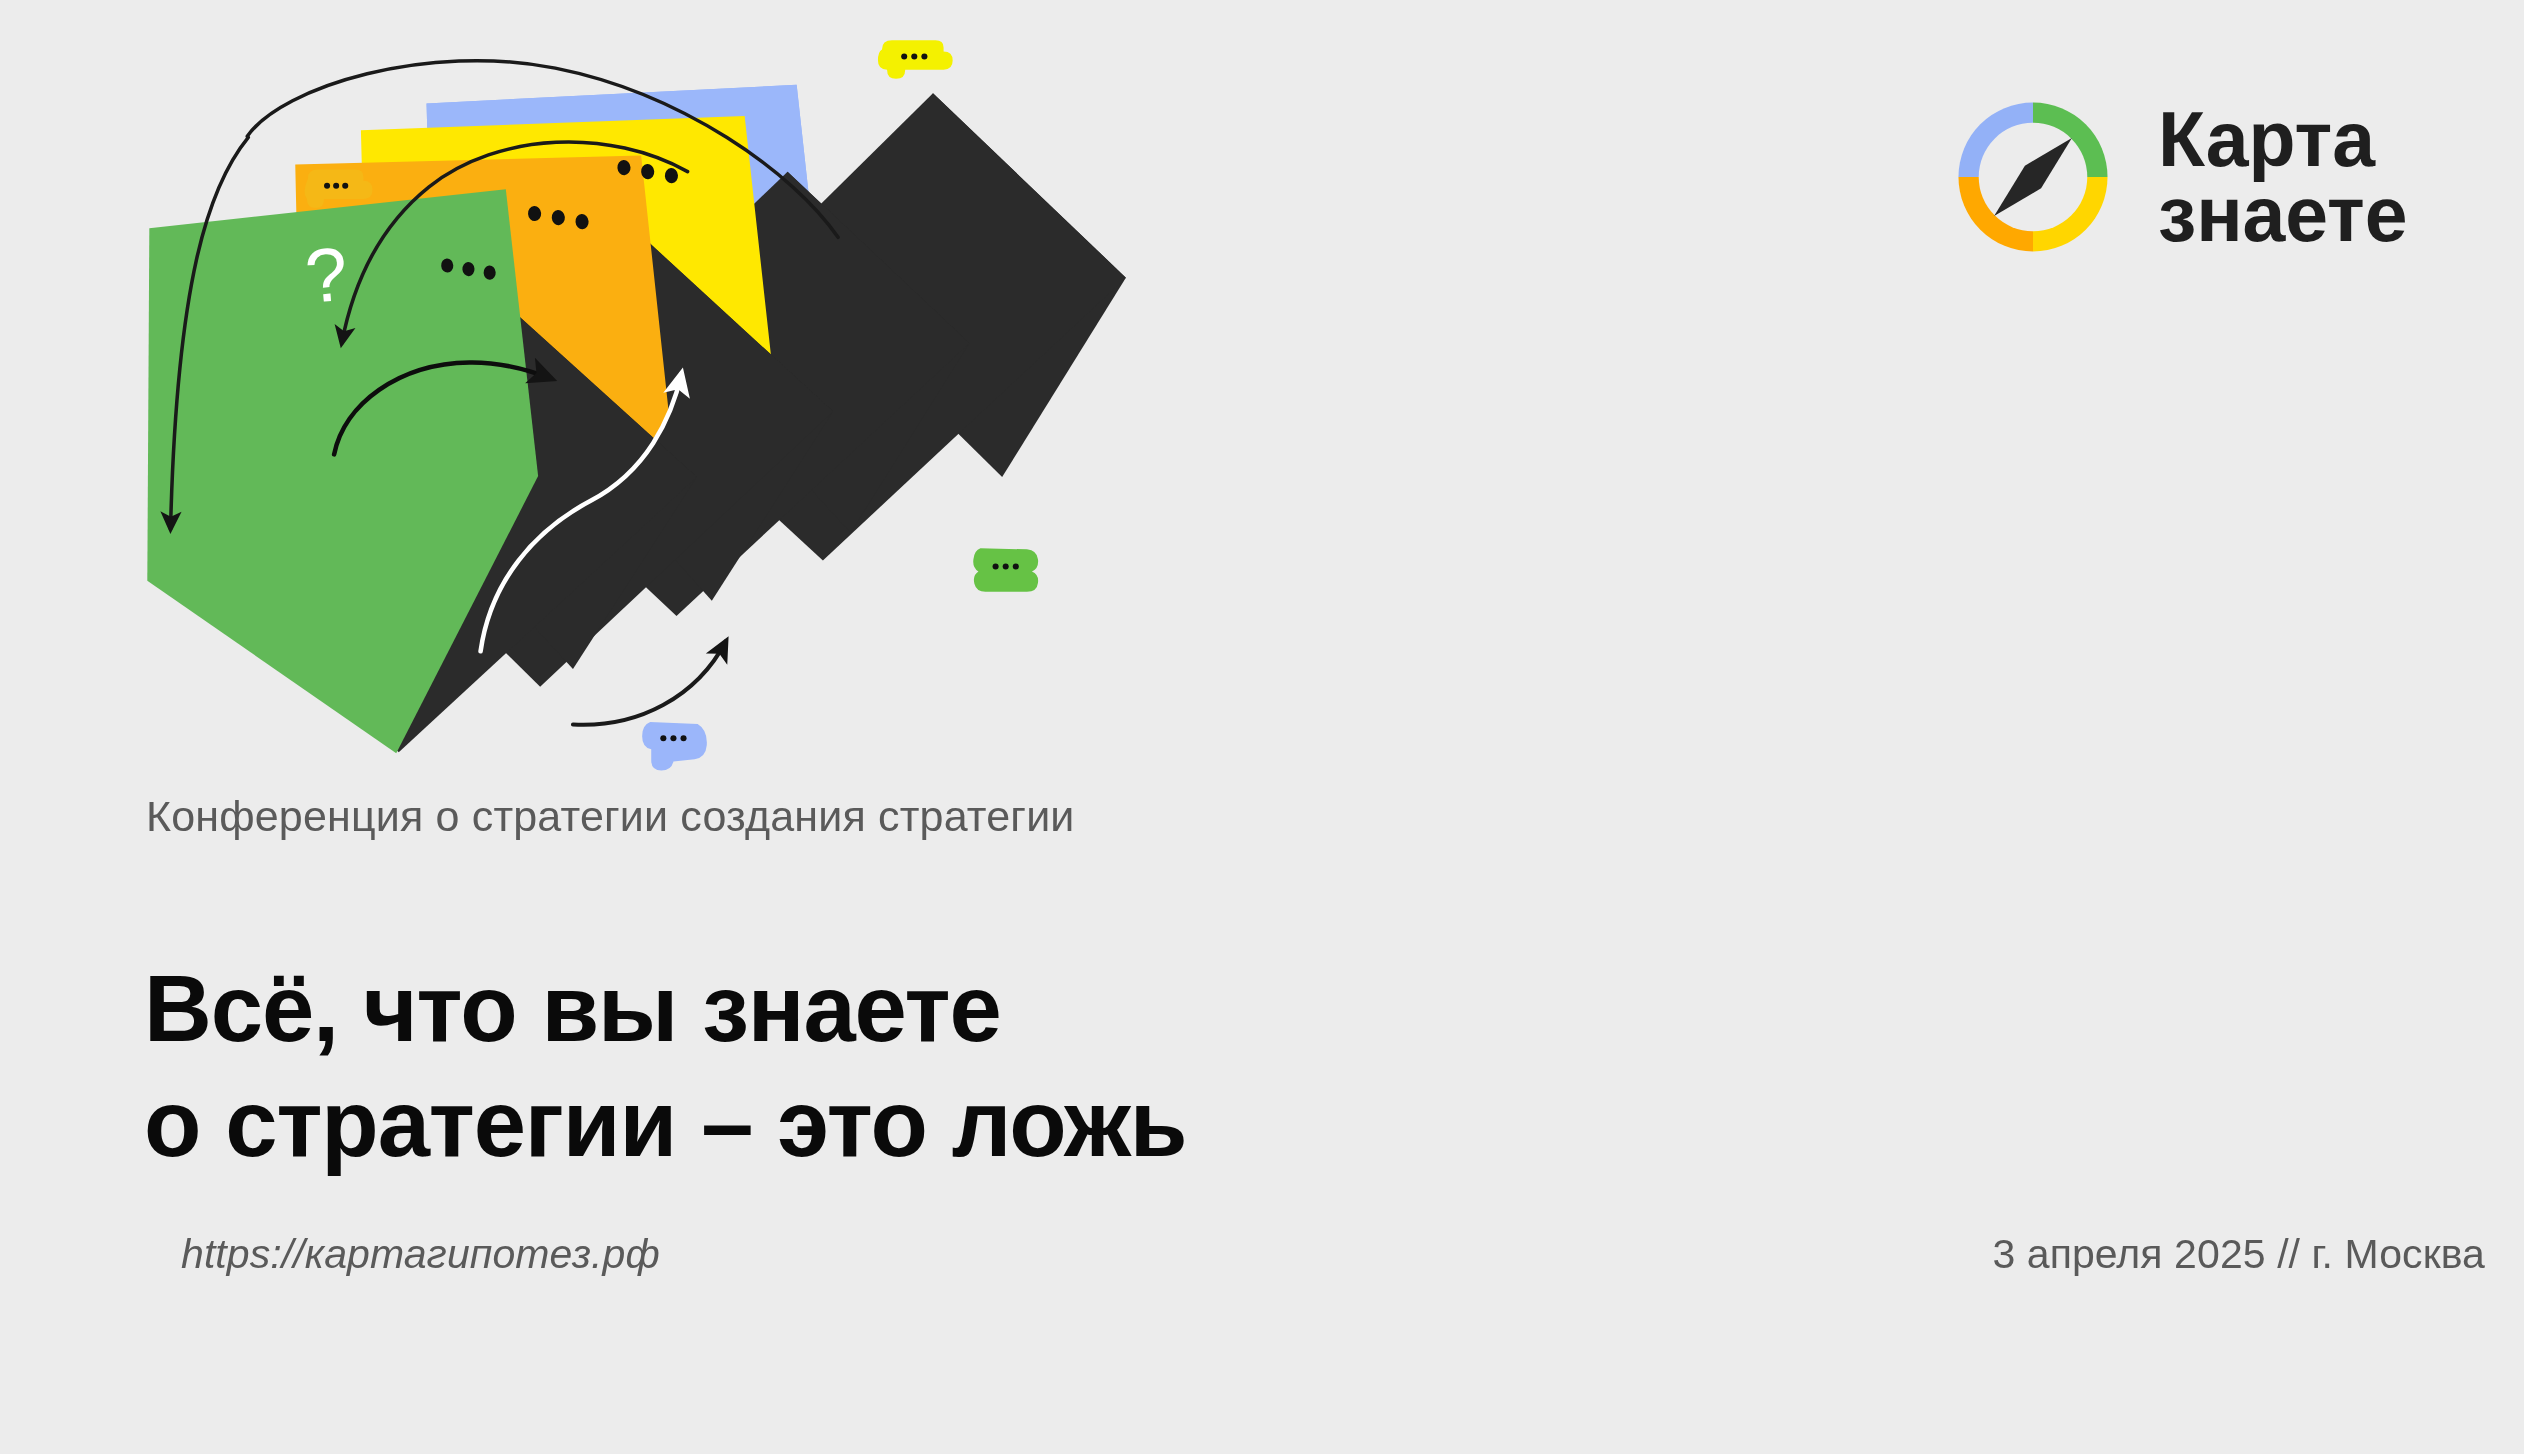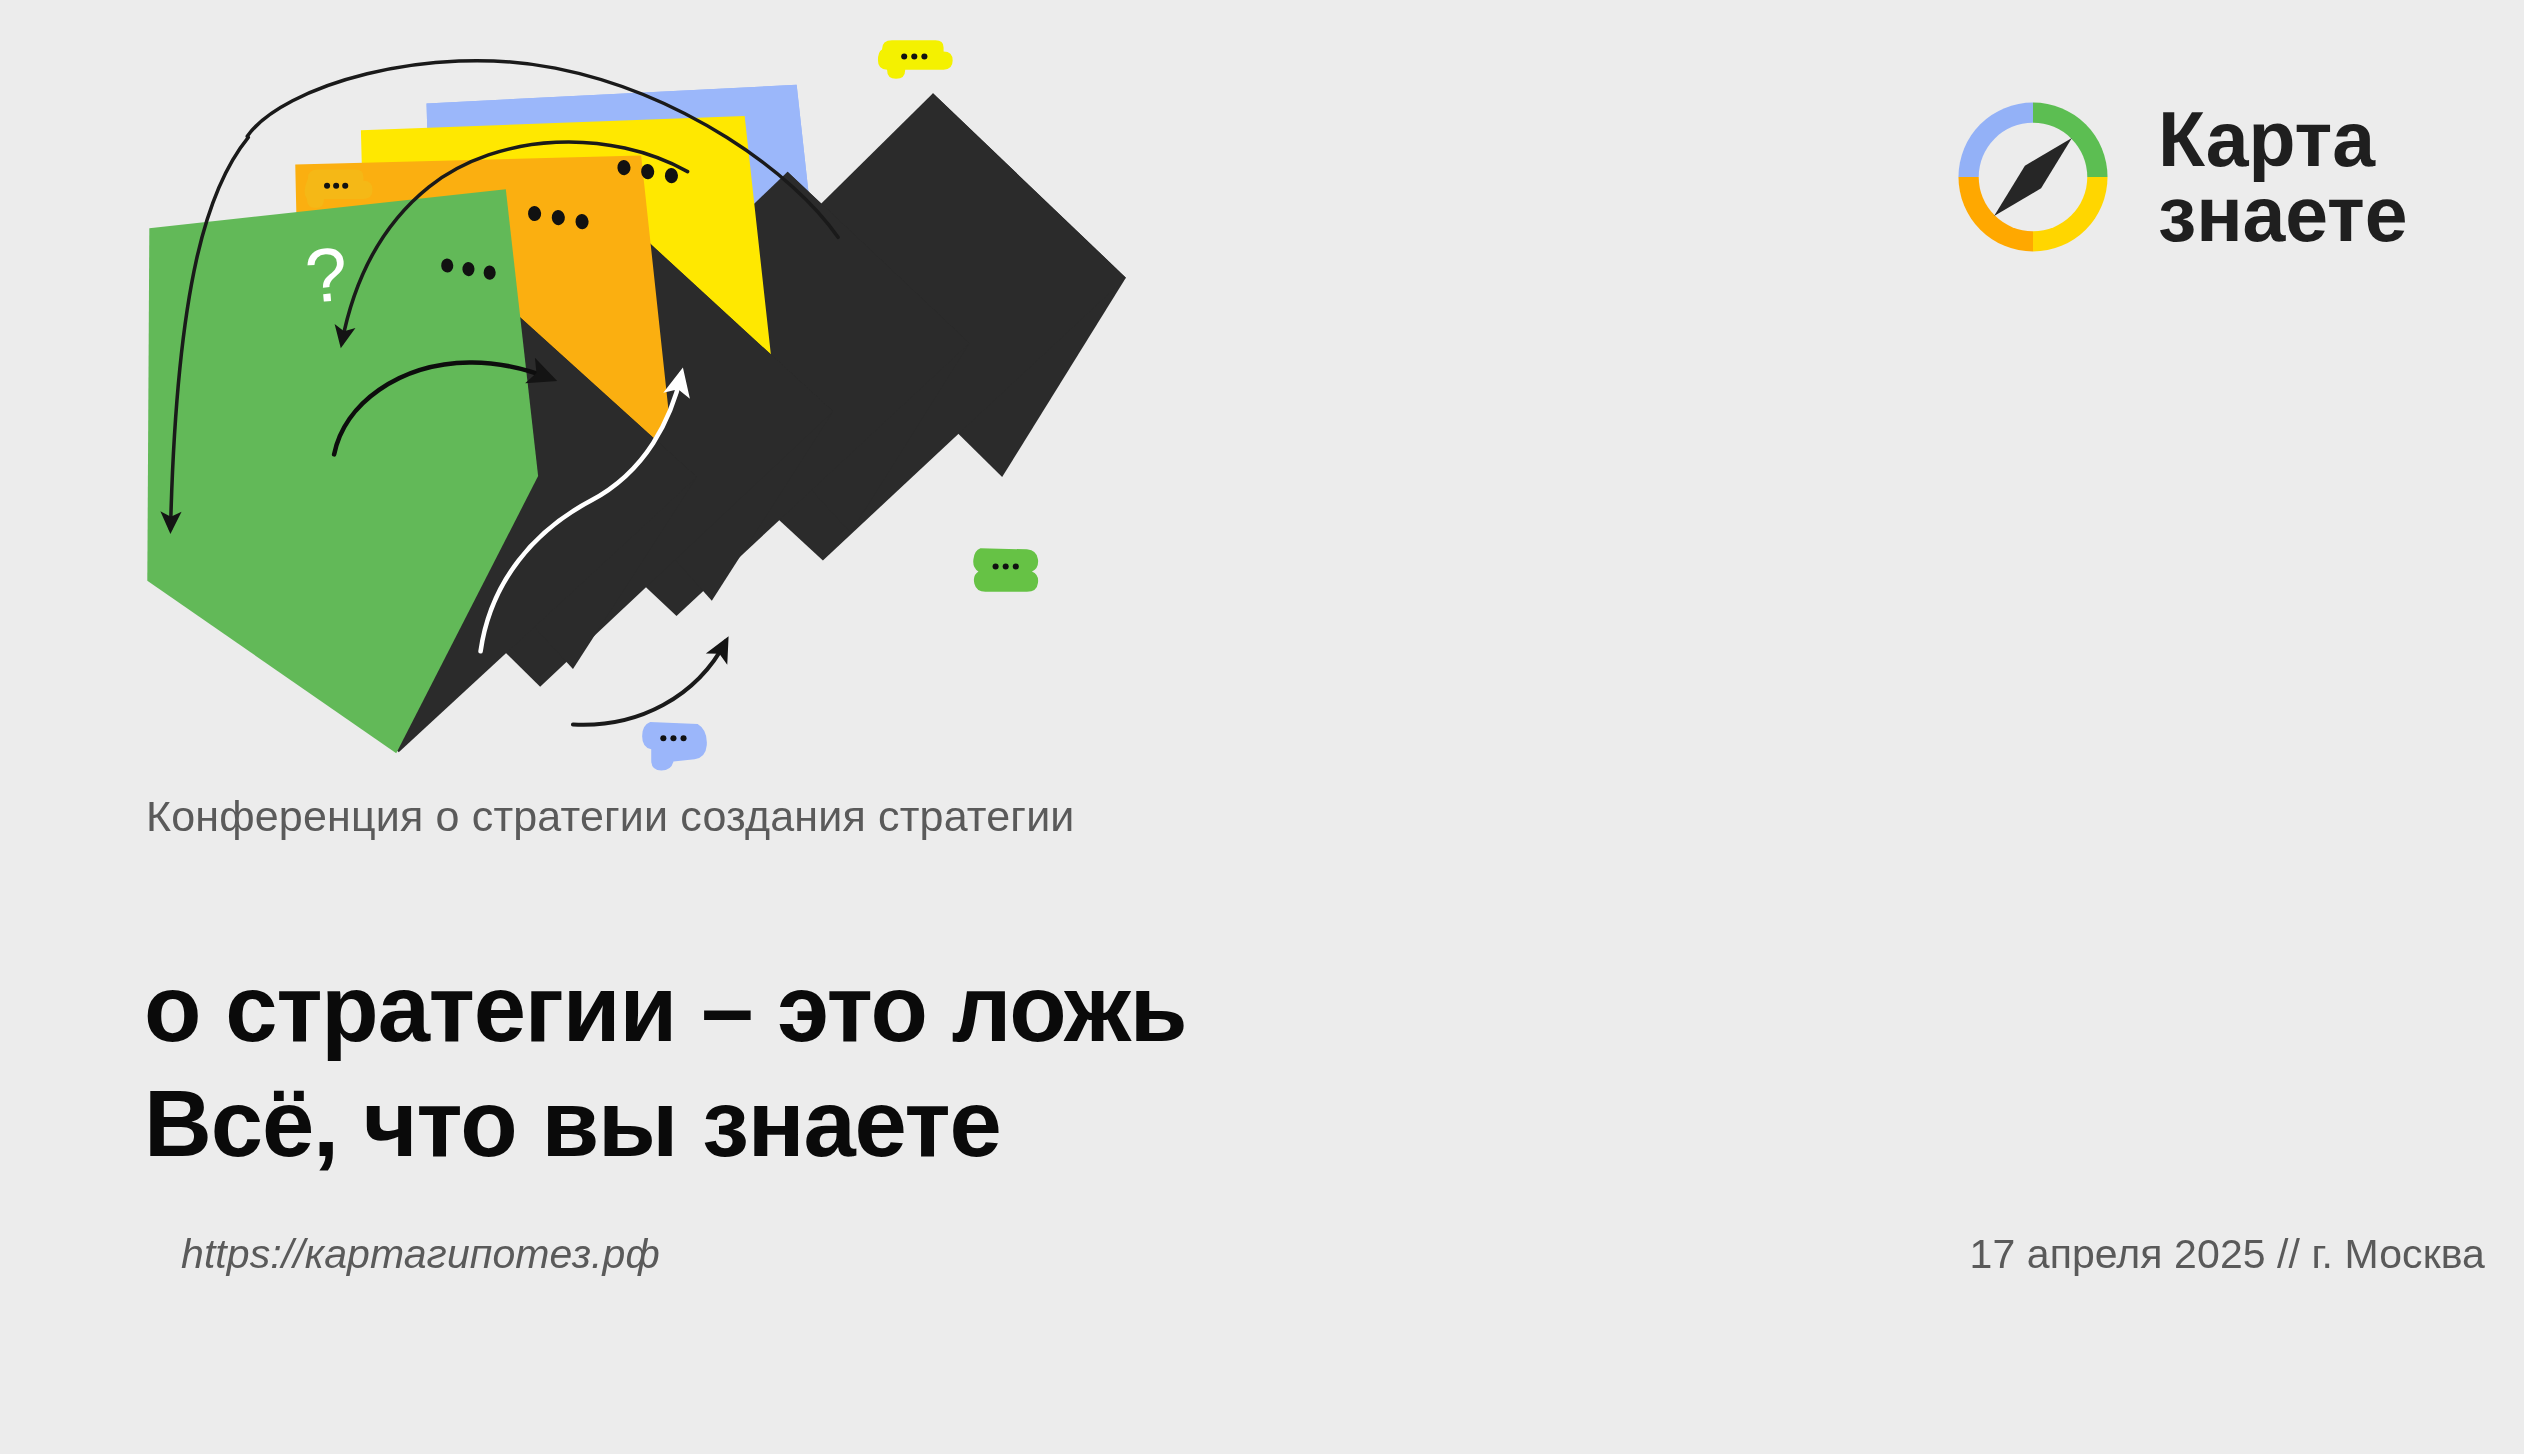--- a/index.html
+++ b/index.html
@@ -237,21 +237,21 @@
     </svg>
     <span class="logo-wordmark">
       <span class="logo-word">Карта</span>
       <span class="logo-word">знаете</span>
     </span>
   </div>
 
   <div class="kicker">Конференция о стратегии создания стратегии</div>
 
   <h1 class="headline">
+    <span class="headline-line">Всё, что вы знаете</span>
     <span class="headline-line">о стратегии – это ложь</span>
-    <span class="headline-line">Всё, что вы знаете</span>
   </h1>
 
   <div class="footer-url">https://картагипотез.рф</div>
-  <div class="footer-date">17 апреля 2025 // г. Москва</div>
+  <div class="footer-date">3 апреля 2025 // г. Москва</div>
 
 </div>
 
 
 </body></html>

